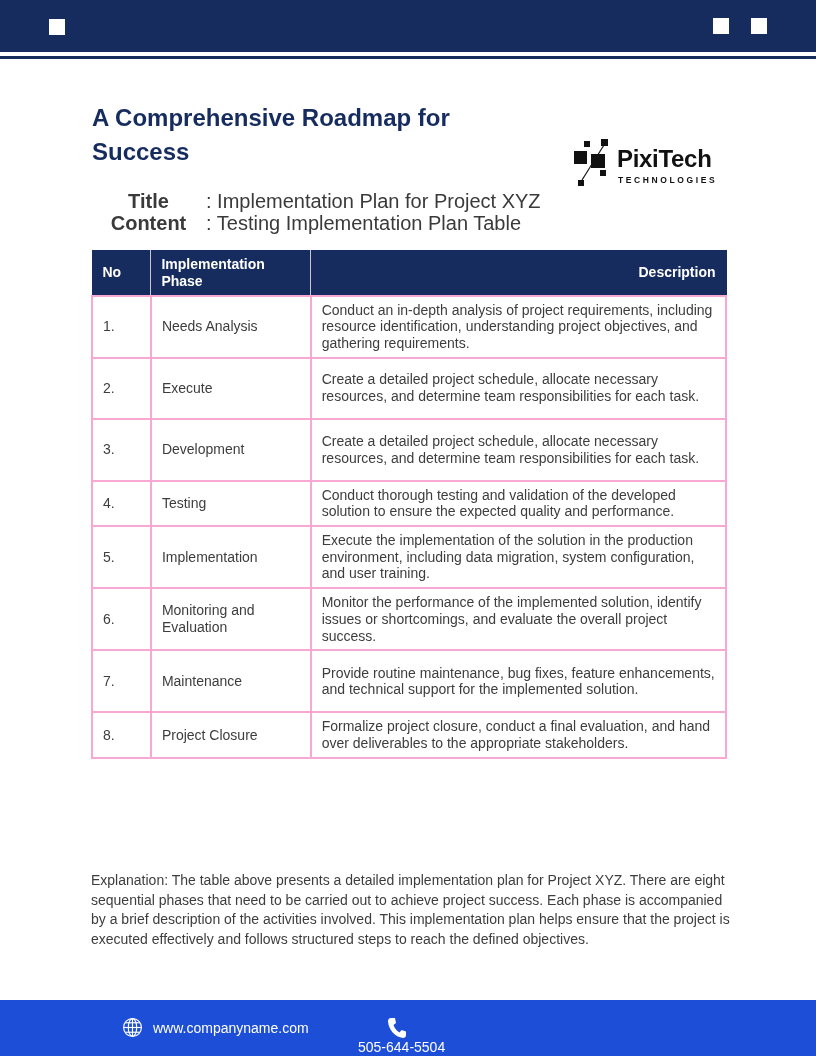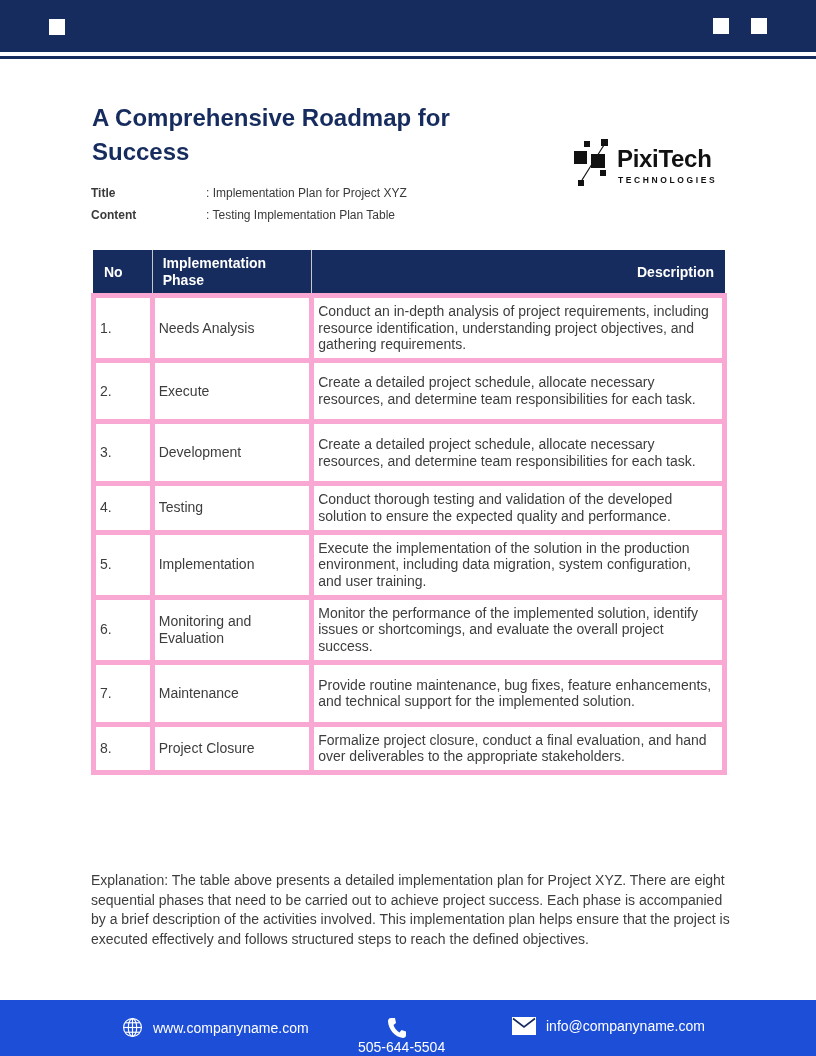--- a/index.html
+++ b/index.html
@@ -12,29 +12,29 @@
   .sq-left { left: 49px; top: 19px; }
   .sq-right1 { left: 713px; top: 18px; }
   .sq-right2 { left: 751px; top: 18px; }
 
   .doc-title { position: absolute; left: 92px; top: 101px; width: 420px; font-size: 24px; line-height: 34px; font-weight: bold; color: #162c5e; }
 
   .logo { position: absolute; left: 572px; top: 137px; width: 150px; height: 56px; text-align: right; }
   .logo-word { position: absolute; left: 45px; top: 8px; font-size: 24px; font-weight: bold; color: #111111; letter-spacing: -0.3px; }
   .logo-sub { position: absolute; left: 46px; top: 38px; font-size: 8.5px; font-weight: bold; color: #111111; letter-spacing: 2.6px; }
 
-  .meta { position: absolute; left: 91px; top: 182px; font-size: 12px; line-height: 22px; }
+  .meta { position: absolute; left: 91px; top: 190px; font-size: 20px; line-height: 22px; text-align: center; }
   .meta-row { display: flex; }
   .meta-label { width: 115px; font-weight: bold; color: #3a3a3a; }
   .meta-value { color: #3a3a3a; }
 
   table.plan { position: absolute; left: 91px; top: 250px; width: 636px; border-collapse: collapse; font-size: 14px; line-height: 16.7px; }
   table.plan th { background: #162c5e; color: #ffffff; text-align: left; font-weight: bold; padding: 4px 10px; height: 45px; border: 1px solid #162c5e; border-right: 1px solid #c8c8c8; }
   table.plan th:last-child { border-right: 1px solid #162c5e; text-align: right; }
-  table.plan td { border: 5px solid #f9a8d4; padding: 5px 4px; color: #3d3d3d; vertical-align: middle; }
+  table.plan td { border: 2px solid #f9a8d4; padding: 5px 10px; color: #3d3d3d; vertical-align: middle; }
   .col-no { width: 59px; }
   .col-phase { width: 160px; }
   .col-desc { width: 417px; }
 
   .explanation { position: absolute; left: 91px; top: 871px; width: 640px; font-size: 14px; line-height: 19.5px; color: #3d3d3d; }
 
   .footer { position: absolute; left: 0; top: 1000px; width: 816px; height: 56px; background: #1d4ed8; }
   .f-item { position: absolute; top: 17px; display: flex; align-items: center; color: #ffffff; font-size: 14px; }
   .f-item svg { margin-right: 10px; }
   .f-web { left: 122px; }
@@ -143,20 +143,13 @@
       <line x1="3" y1="14.5" x2="17" y2="14.5"></line>
     </svg>
     <span>www.companyname.com</span>
   </div>
   <div class="f-item f-phone">
     <svg width="20" height="22" viewBox="0 0 20 22">
       <path d="M4 1 L8 1 L9 6 L6.5 8 C7.5 11 9.5 14 12.5 15.5 L14.5 13 L19 14.5 L19 18.5 C19 20 17.5 21 16 21 C8 20 1.5 12.5 1 4.5 C1 2.5 2 1 4 1 Z" fill="#ffffff"></path>
     </svg>
     <span>505-644-5504</span>
   </div>
-  <div class="f-item f-mail">
-    <svg width="24" height="18" viewBox="0 0 24 18">
-      <rect x="0" y="0" width="24" height="18" fill="#ffffff"></rect>
-      <polyline points="1,1.5 12,10 23,1.5" fill="none" stroke="#162c5e" stroke-width="1.6"></polyline>
-    </svg>
-    <span>info@companyname.com</span>
-  </div>
 </div>
 
 </body></html>

